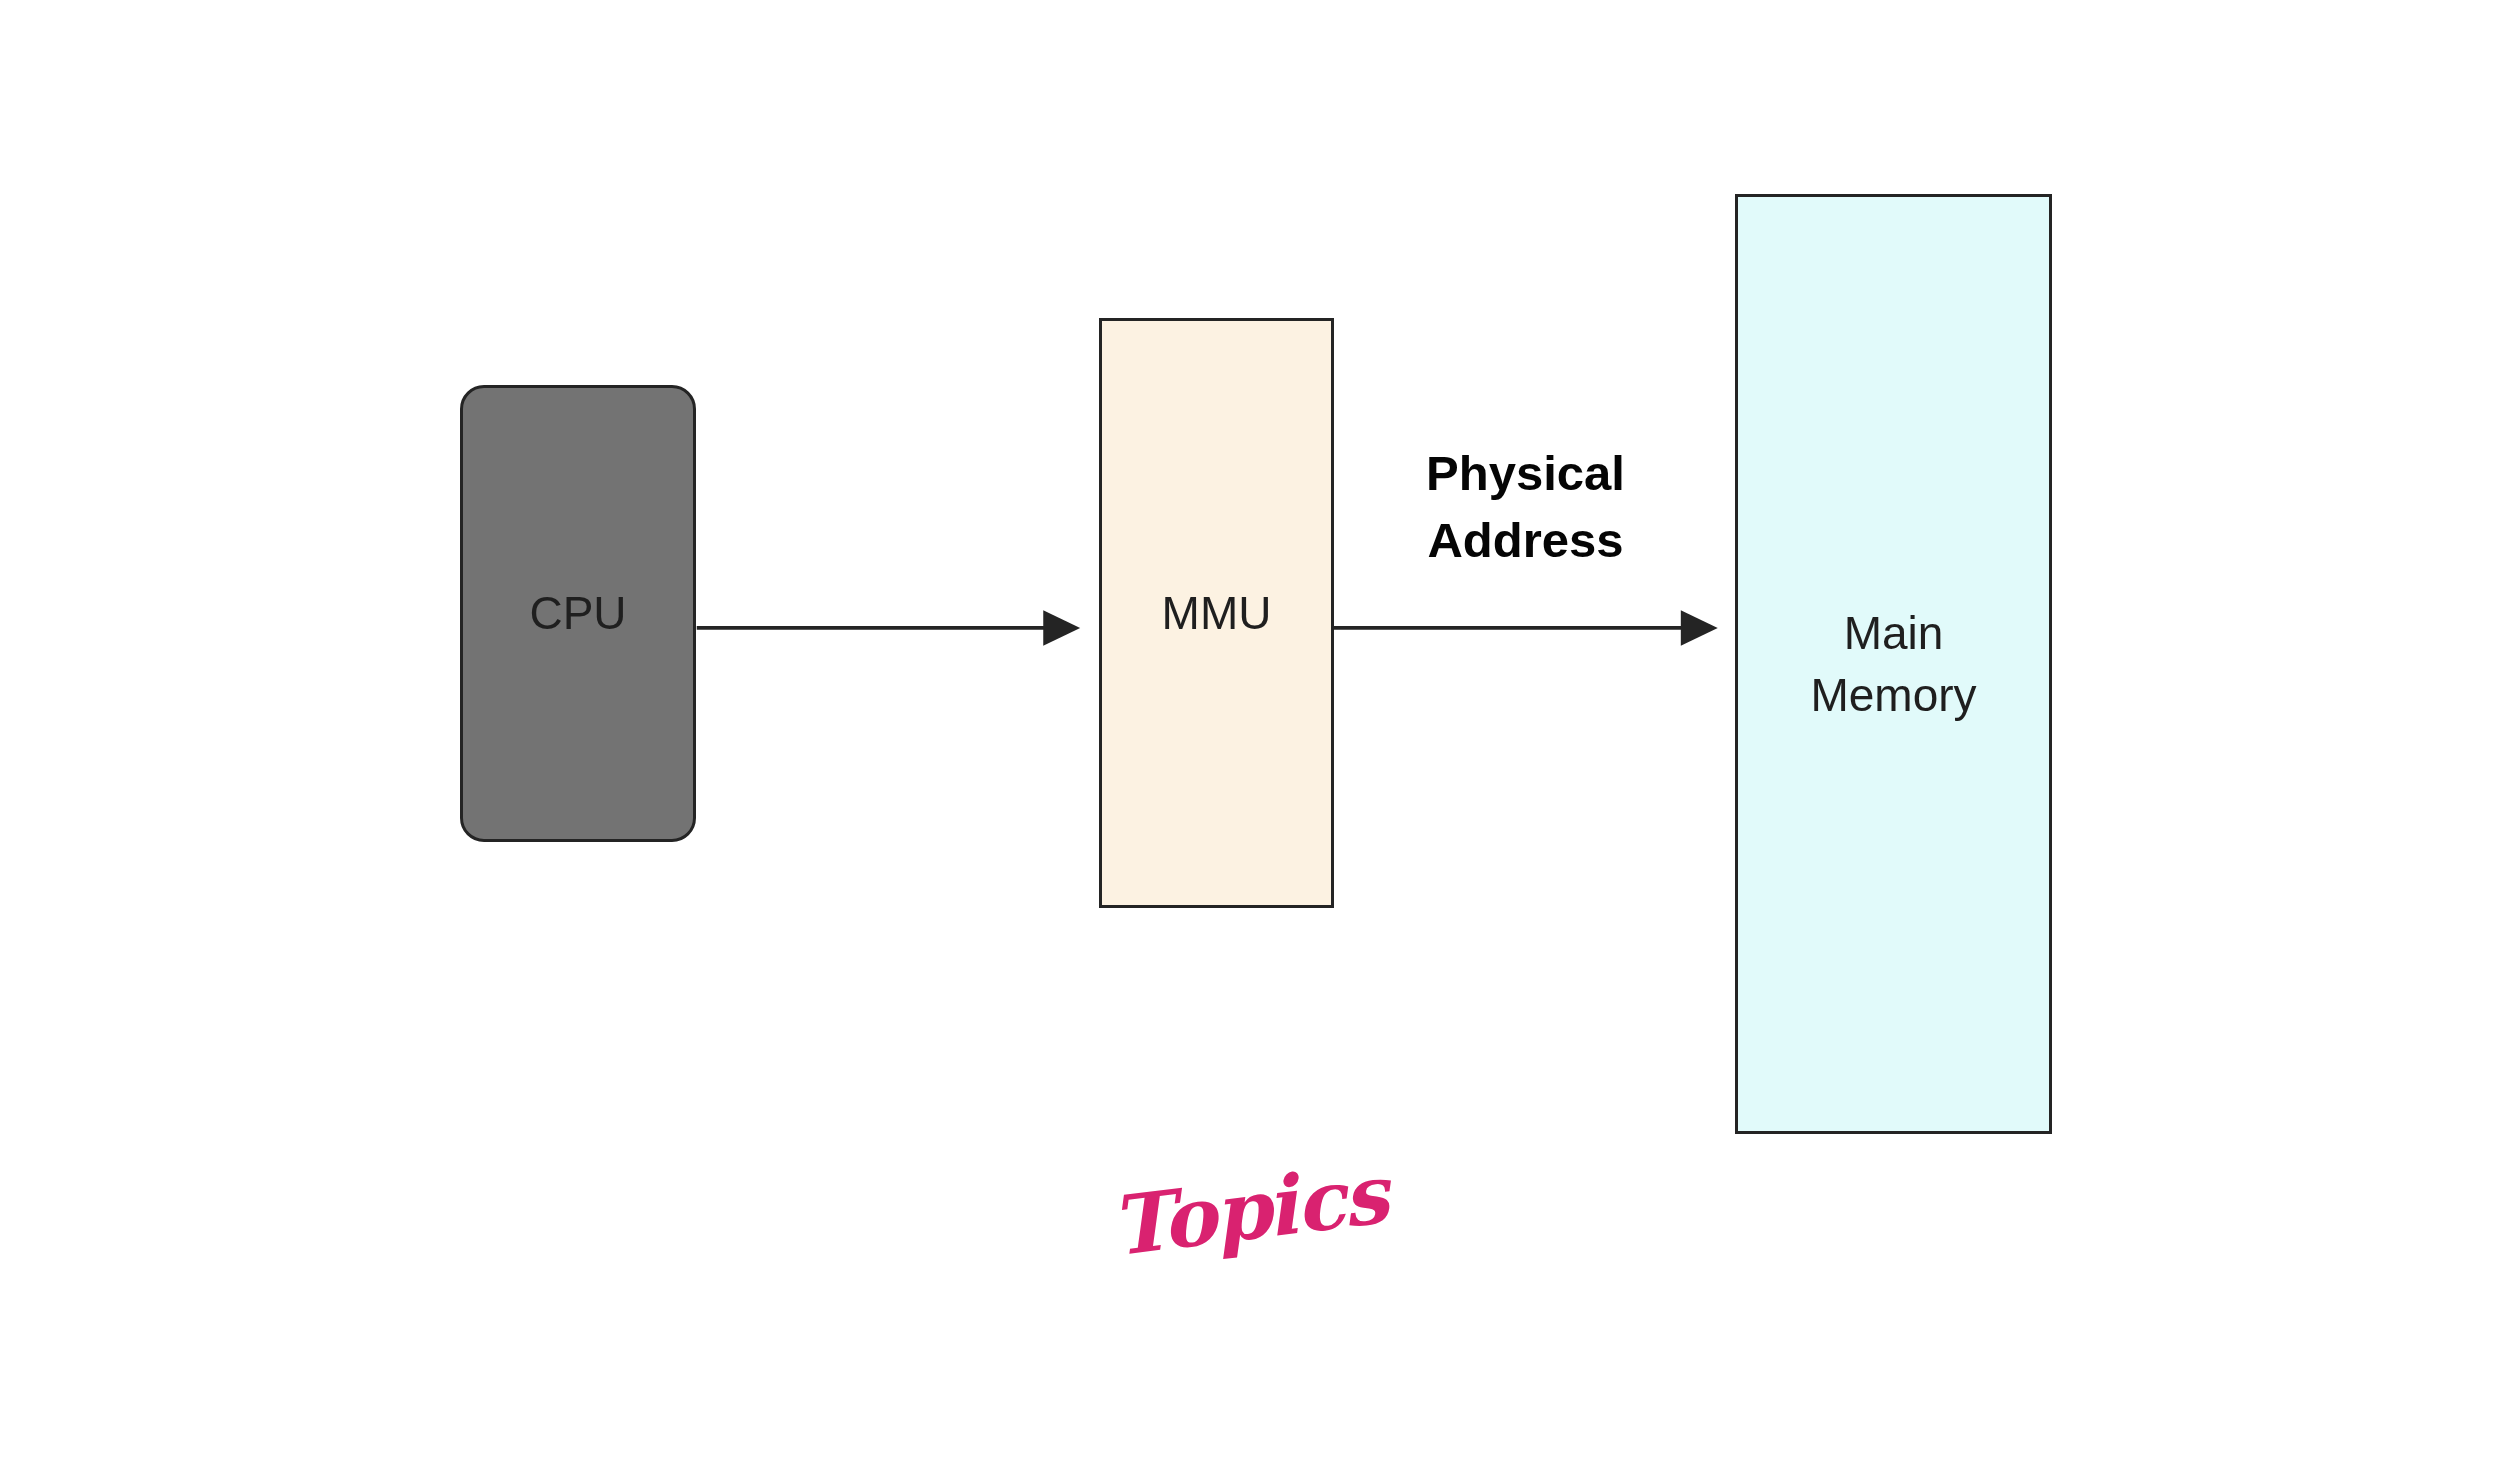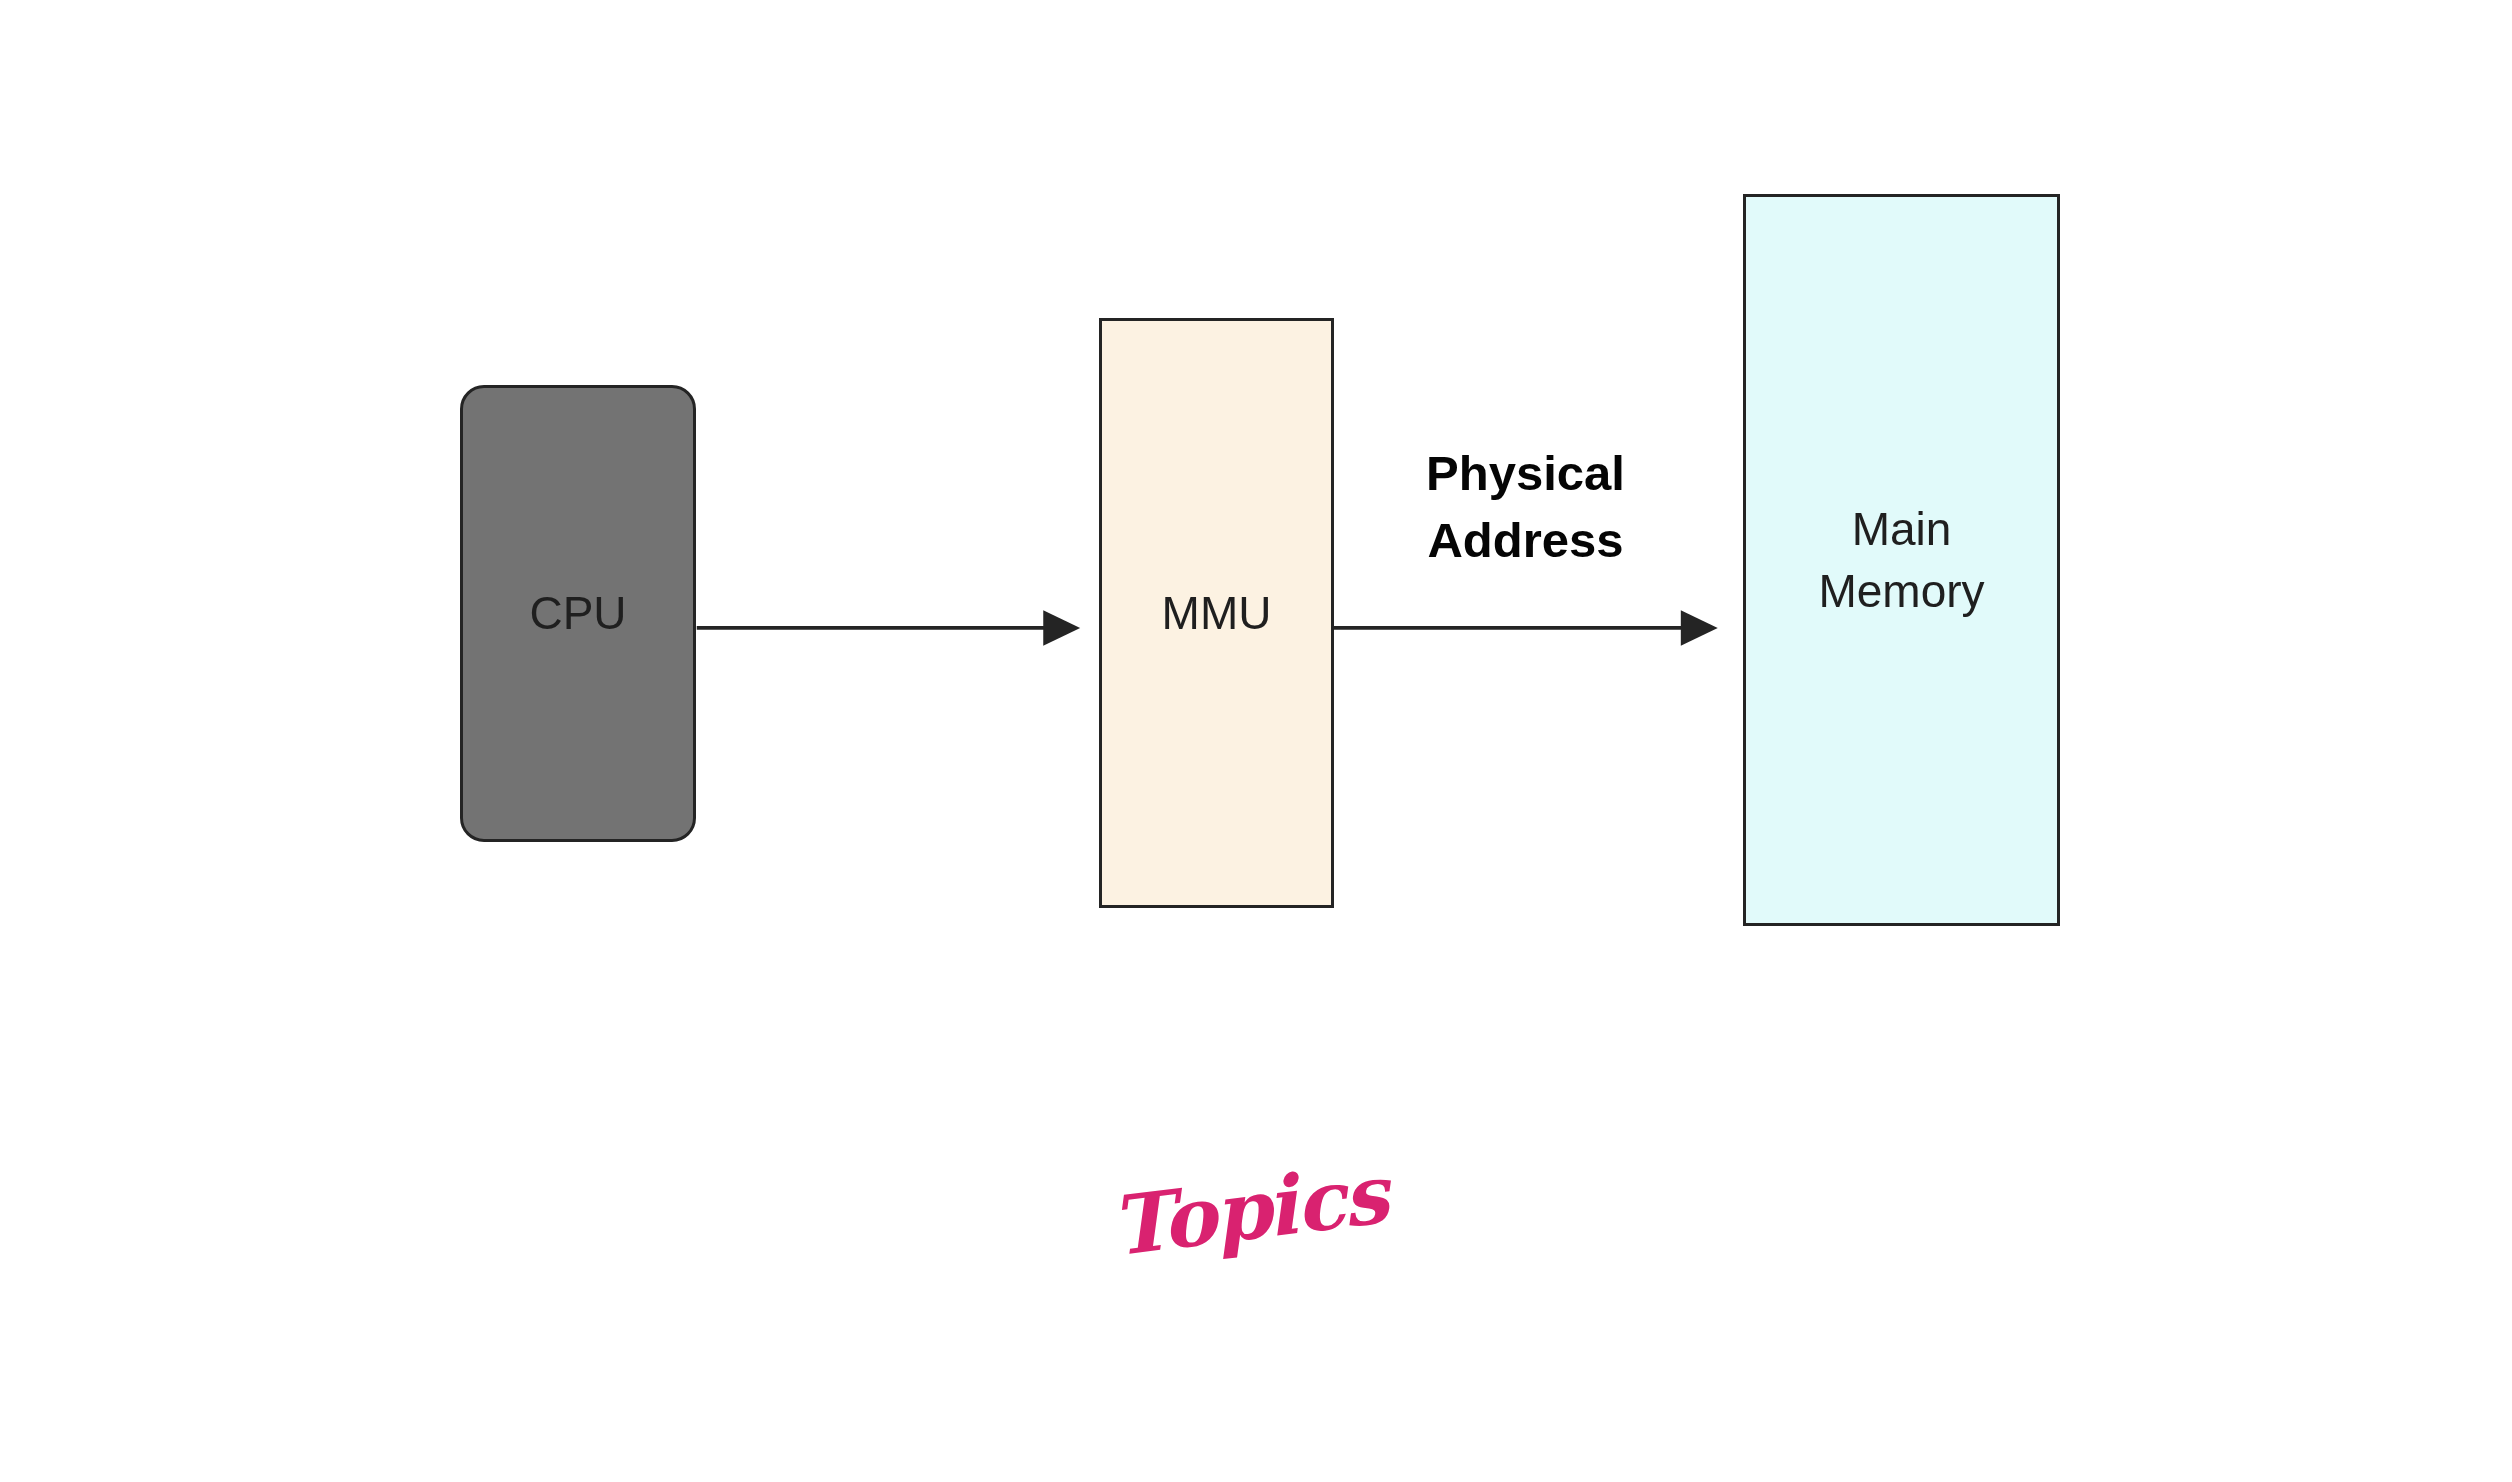--- a/index.html
+++ b/index.html
@@ -25,21 +25,21 @@
     position: absolute;
     box-sizing: border-box;
     border: 3px solid #242424;
     display: flex;
     align-items: center;
     justify-content: center;
     text-align: center;
   }
   #node-cpu  { left: 460px;  top: 385px; width: 236px; height: 457px;  }
   #node-mmu  { left: 1099px; top: 318px; width: 235px; height: 590px;  }
-  #node-main { left: 1735px; top: 194px; width: 317px; height: 732px; margin-left: 8px; }
+  #node-main { left: 1735px; top: 194px; width: 317px; height: 940px; }
   .node-label {
     font-size: 46px;
     line-height: 1.35;
     color: #1f1f1f;
     display: inline-block;
   }
   #node-main .node-label { width: 222px; }
   .edge-label {
     position: absolute;
     width: 251px;

